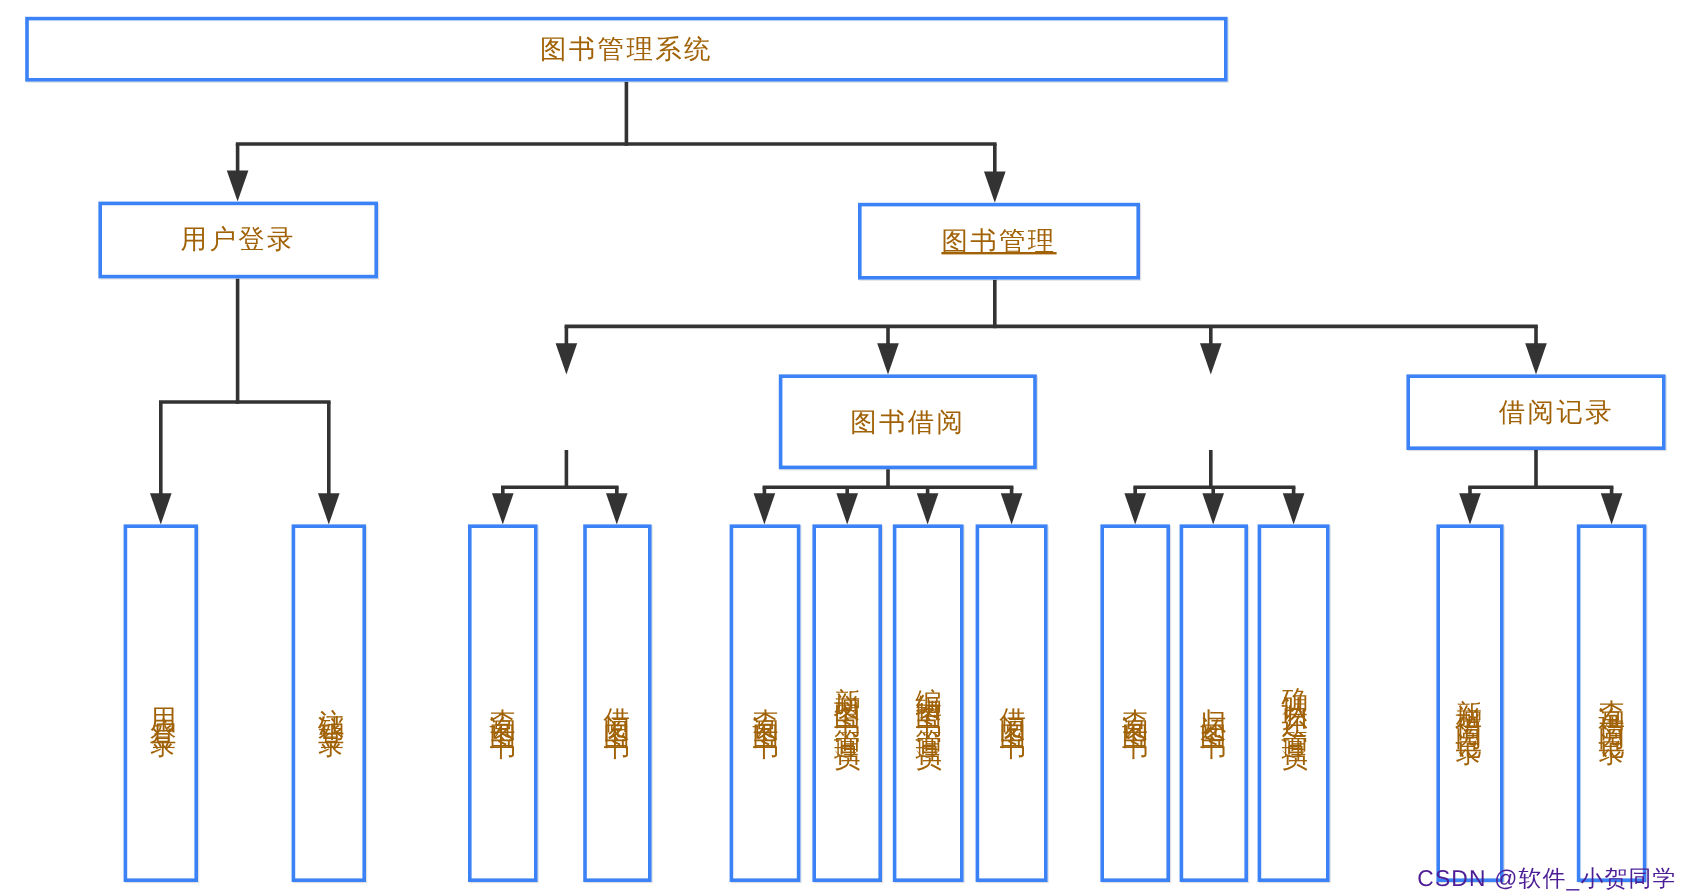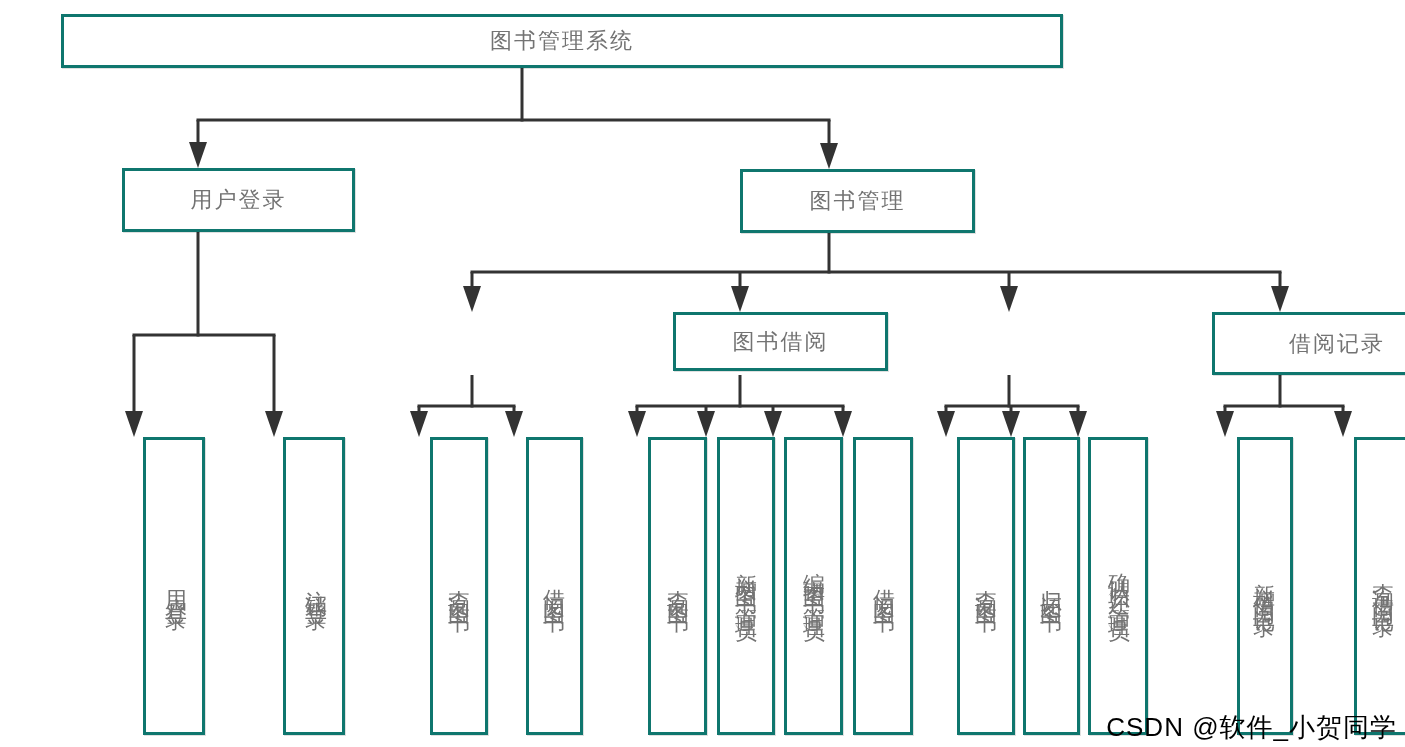--- a/index.html
+++ b/index.html
@@ -13,25 +13,24 @@
   }
   #connectors {
     position: absolute;
     left: 0; top: 0;
     width: 1405px; height: 747px;
     pointer-events: none;
   }
   .node {
     position: absolute;
     box-sizing: border-box;
-    border: 3px solid #0f766e;
+    border: 3px solid #3b82f6;
     background: #ffffff;
-    color: #737373;
+    color: #a16207;
     box-shadow: 1px 1px 0 rgba(0,0,0,0.12);
-    margin-left: 40px;
   }
   .node.h {
     display: flex;
     align-items: center;
     justify-content: center;
     font-size: 22px;
     letter-spacing: 2px;
     white-space: nowrap;
   }
   .node.v {
@@ -41,22 +40,22 @@
     font-size: 22px;
     letter-spacing: 7px;
     line-height: 52px;
     top: 437px;
     height: 298px;
   }
   #watermark {
     position: absolute;
     right: 8px;
     bottom: 2px;
-    font-size: 26px;
-    color: #000000;
+    font-size: 19px;
+    color: #4c1d95;
     letter-spacing: 1px;
     white-space: nowrap;
   }
 </style>
 </head>
 <body>
 
 <div id="canvas">
 
   <svg id="connectors" viewBox="0 0 1405 747" xmlns="http://www.w3.org/2000/svg">
@@ -110,23 +109,23 @@
       <line x1="1223.5" y1="406" x2="1344.5" y2="406" stroke="#333333" stroke-width="3"></line>
       <line x1="1225" y1="406" x2="1225" y2="417" stroke="#333333" stroke-width="3"></line>
       <polygon points="1216,411 1234,411 1225,437" fill="#333333"></polygon>
       <line x1="1343" y1="406" x2="1343" y2="417" stroke="#333333" stroke-width="3"></line>
       <polygon points="1334,411 1352,411 1343,437" fill="#333333"></polygon>
     </svg>
 
   <div class="node h" style="left:21px; top:14px; width:1002px; height:54px;">图书管理系统</div>
 
   <div class="node h" style="left:82px; top:168px; width:233px; height:64px;">用户登录</div>
-  <div class="node h" style="left:700px; top:169px; width:235px; height:64px;">图书管理</div>
+  <div class="node h" style="left:715px; top:169px; width:235px; height:64px;text-decoration:underline;">图书管理</div>
 
-  <div class="node h" style="left:633px; top:312px; width:215px; height:59px;">图书借阅</div>
+  <div class="node h" style="left:649px; top:312px; width:215px; height:79px;">图书借阅</div>
   <div class="node h" style="left:1172px; top:312px; width:216px; height:63px;padding-left:34px;">借阅记录</div>
 
   <div class="node v" style="left:103px; width:62px;">用户登录</div>
   <div class="node v" style="left:243px; width:62px;">注销登录</div>
 
   <div class="node v" style="left:390px; width:58px;">查询图书</div>
   <div class="node v" style="left:486px; width:57px;">借阅图书</div>
 
   <div class="node v" style="left:608px; width:59px;">查询图书</div>
   <div class="node v" style="left:677px; width:58px;">新增图书（管理员）</div>

